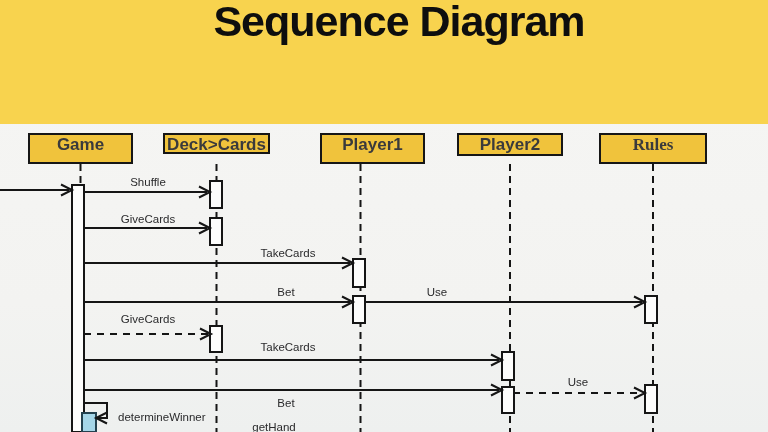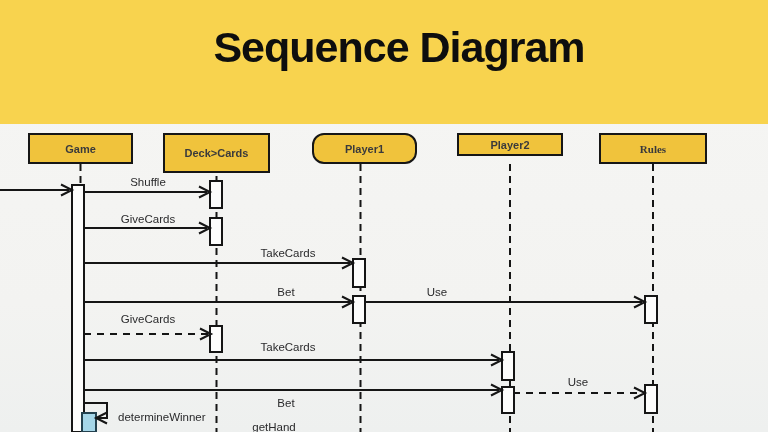--- a/index.html
+++ b/index.html
@@ -3,31 +3,31 @@
 <meta charset="utf-8">
 <style>
   html,body{margin:0;padding:0;background:#ddd;}
   .stage{
     position:relative;width:768px;height:432px;overflow:hidden;
     background:linear-gradient(180deg,#f6f6f4 0%,#f3f3f1 70%,#eef0ef 100%);
     font-family:"Liberation Sans",sans-serif;
   }
   .banner{
     position:absolute;top:0;left:0;width:768px;height:124px;
-    display:flex;align-items:center;justify-content:center;
+    display:flex;align-items:flex-start;justify-content:center;
   }
   .title{
     font-size:43px;font-weight:bold;letter-spacing:-1px;
     padding-bottom:30px;margin-left:30px;line-height:1;
   }
   .pbox{
     position:absolute;height:31px;box-sizing:border-box;
     border:2px solid #161616;
-    display:flex;align-items:center;justify-content:center;
-    font-size:11px;font-weight:bold;color:#3a3a3c;
+    display:flex;justify-content:center;
+    font-size:17px;font-weight:bold;color:#3a3a3c;
   }
   svg.layer{position:absolute;top:0;left:0;}
   svg text{font-family:"Liberation Sans",sans-serif;font-size:11.5px;fill:#2a2a2c;}
 </style>
 </head>
 <body>
 
 <div class="stage">
   <div class="banner" style="background: rgb(248, 211, 78);">
     <div class="title" style="color: rgb(14, 14, 14);">Sequence Diagram</div>
@@ -102,24 +102,24 @@
         <polyline points="84,403 107,403 107,418 96,418" fill="none" stroke="#151515" stroke-width="2"></polyline>
         <path d="M 107 412.5 L 96 418 L 107 423.5" fill="none" stroke="#151515" stroke-width="2"></path>
         <text x="118" y="421" text-anchor="start">determineWinner</text>
       </g>
       <text x="274" y="431" text-anchor="middle">getHand</text>
     </svg>
   <div id="pboxes">
       <div class="pbox" style="left: 28px; top: 133px; width: 105px; height: 31px; background: rgb(240, 195, 60);">
         <span>Game</span>
       </div>
-      <div class="pbox" style="left: 163px; top: 133px; width: 107px; height: 40px; background: rgb(240, 195, 60);">
+      <div class="pbox" style="left: 163px; top: 133px; width: 107px; height: 21px; background: rgb(240, 195, 60);">
         <span>Deck&gt;Cards</span>
       </div>
-      <div class="pbox" style="left: 312px; top: 133px; width: 105px; height: 31px; background: rgb(240, 195, 60); border-radius: 12px;">
+      <div class="pbox" style="left: 320px; top: 133px; width: 105px; height: 31px; background: rgb(240, 195, 60);">
         <span>Player1</span>
       </div>
       <div class="pbox" style="left: 457px; top: 133px; width: 106px; height: 23px; background: rgb(240, 195, 60);">
         <span>Player2</span>
       </div>
       <div class="pbox" style="left: 599px; top: 133px; width: 108px; height: 31px; background: rgb(240, 195, 60); font-family: Liberation Serif, serif;">
         <span>Rules</span>
       </div>
     </div>
 </div>

